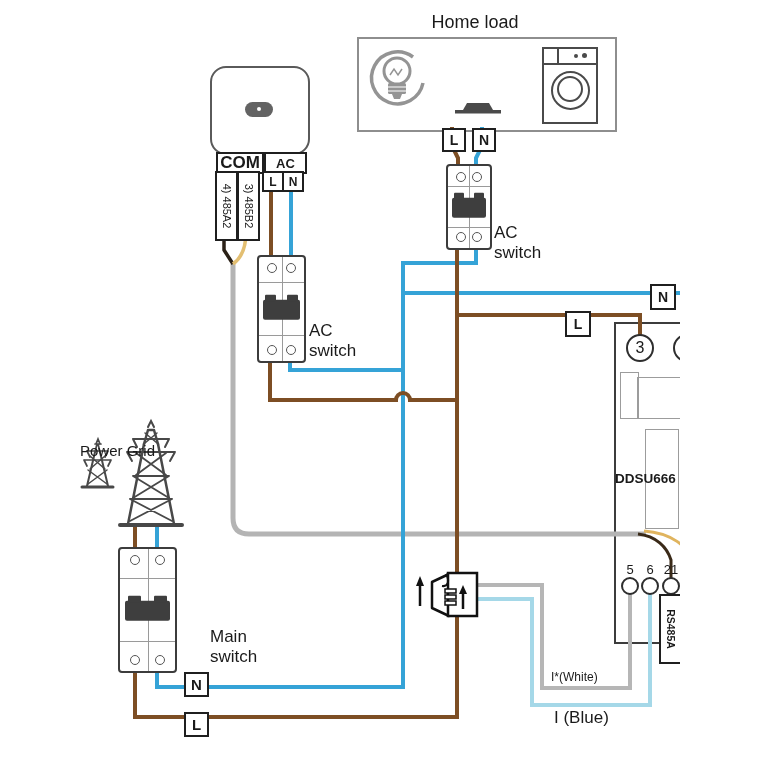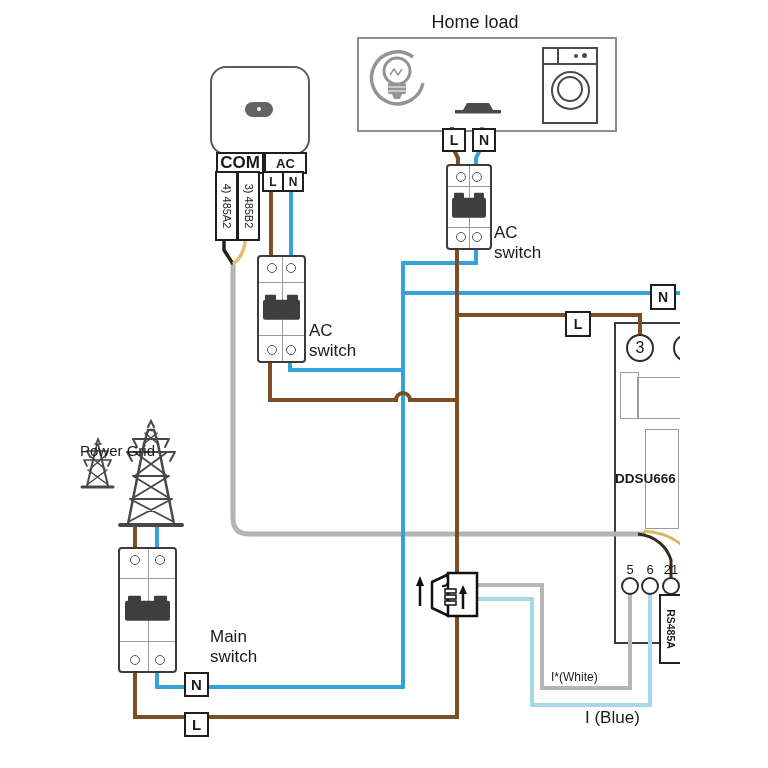--- a/index.html
+++ b/index.html
@@ -236,15 +236,15 @@
     </div>
 
   <div class="lbl z3" style="left:494px;top:182px;font-size:17px;">
     <div>AC</div><div>switch</div></div>
   <div class="lbl z3" style="left:309px;top:280px;font-size:17px;">
     <div>AC</div><div>switch</div></div>
   <div class="lbl z3" style="left:184px;top:586px;font-size:17px;margin-left:26px;">
     <div>Main</div><div>switch</div></div>
   <div class="lbl z3" style="left:80px;top:404px;font-size:15px;margin-top:38px;">Power Grid</div>
   <div class="lbl z3" style="left:551px;top:670px;font-size:12px;">I*(White)</div>
-  <div class="lbl z3" style="left:554px;top:708px;font-size:17px;margin-left:31px;">I (Blue)</div>
+  <div class="lbl z3" style="left:554px;top:708px;font-size:17px;">I (Blue)</div>
 
 </div>
 
 </body></html>

